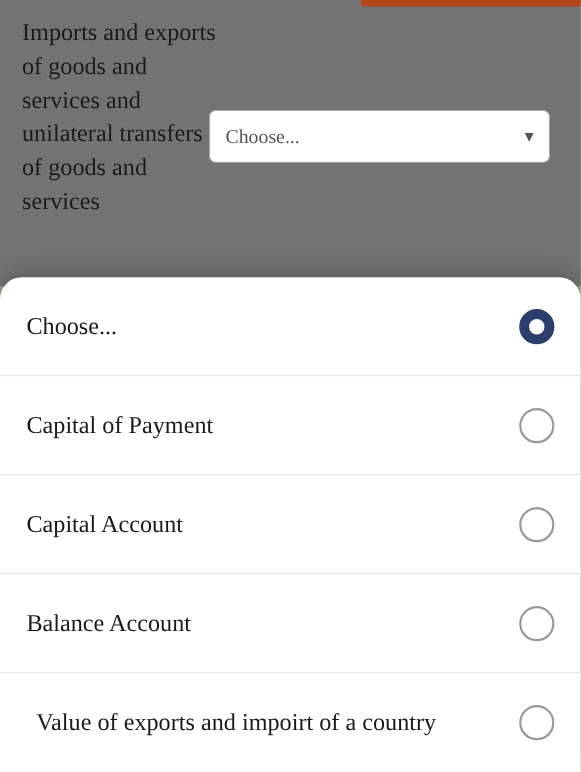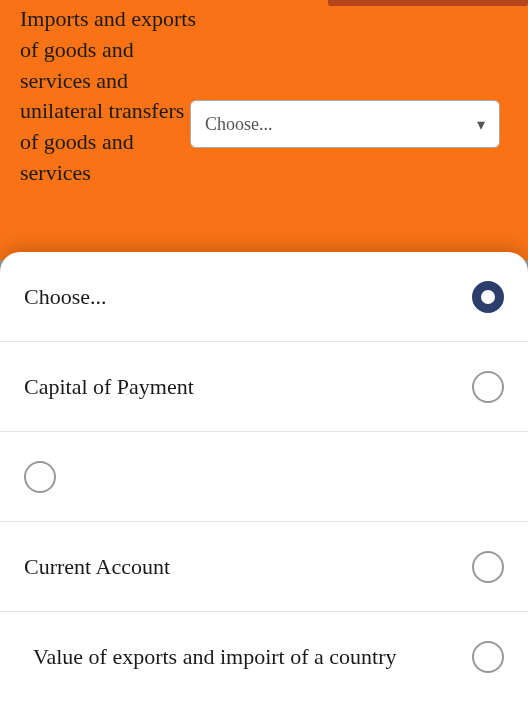--- a/index.html
+++ b/index.html
@@ -16,22 +16,22 @@
       overflow: hidden;
       position: relative;
     }
 
     .background-area {
       position: absolute;
       top: 0;
       left: 0;
       width: 100%;
       height: 260px;
-      background-color: #f97316;
-      padding: 4px 20px;
+      background-color: #737373;
+      padding: 14px 20px;
     }
 
     .question-text {
       font-size: 22px;
       color: #1a1a1a;
       line-height: 1.4;
       max-width: 180px;
     }
 
     .dropdown-trigger {
@@ -153,23 +153,24 @@
 
 <div class="option-item">
       <span class="option-label">Choose...</span>
       <div class="radio-circle selected"></div>
     </div>
     <div class="option-item">
       <span class="option-label">Capital of Payment</span>
       <div class="radio-circle unselected"></div>
     </div>
     <div class="option-item">
+      <span class="option-label">Capital Account</span>
       <div class="radio-circle unselected"></div>
     </div>
     <div class="option-item">
-      <span class="option-label">Current Account</span>
+      <span class="option-label">Balance Account</span>
       <div class="radio-circle unselected"></div>
     </div>
     <div class="option-item">
       <span class="option-label">Value of exports and impoirt of a country</span>
       <div class="radio-circle unselected"></div>
     </div>
   </div>
 
 </body></html>

